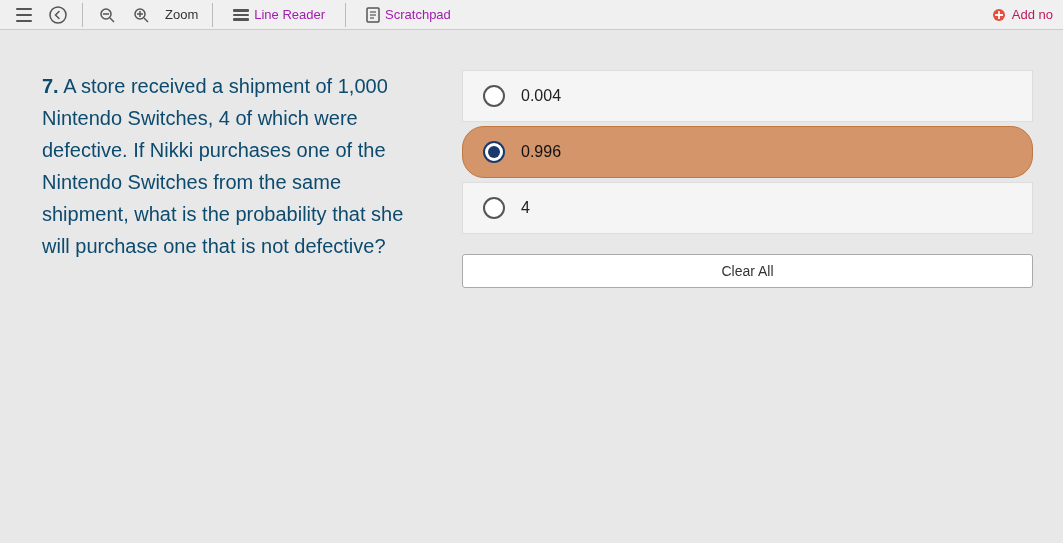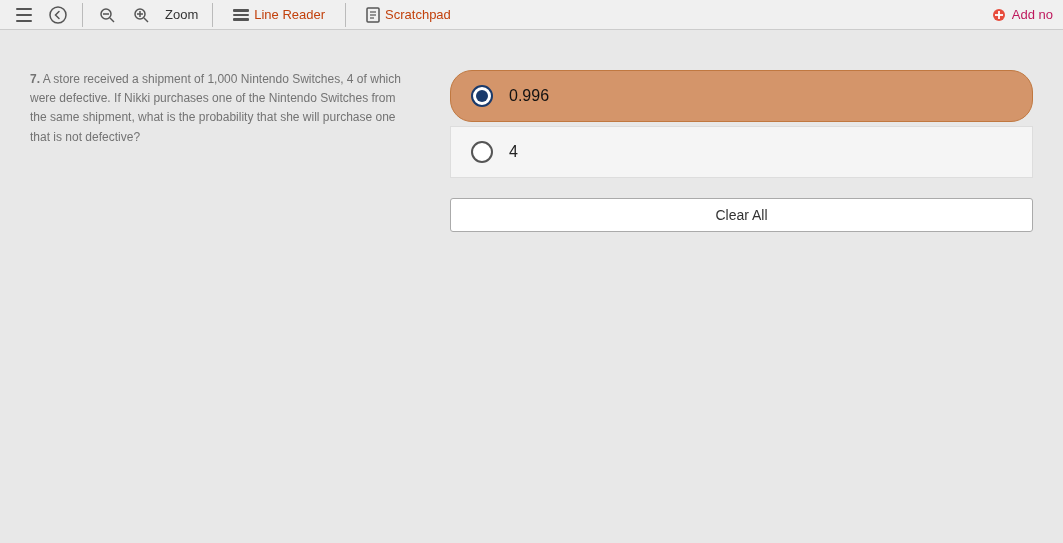--- a/index.html
+++ b/index.html
@@ -41,21 +41,21 @@
     }
 
     .toolbar-btn {
       display: flex;
       align-items: center;
       gap: 5px;
       padding: 4px 10px;
       border-radius: 4px;
       cursor: pointer;
       font-size: 13px;
-      color: #c2410c;
+      color: #a21caf;
       background: transparent;
       border: none;
     }
 
     .toolbar-right {
       margin-left: auto;
       display: flex;
       align-items: center;
       gap: 6px;
     }
@@ -65,23 +65,24 @@
       display: flex;
       padding: 40px 30px;
       gap: 40px;
       height: calc(543px - 40px);
       background: #e8e8e8;
     }
 
     
     .question-area {
       flex: 0 0 380px;
-      font-size: 12px;
+      font-size: 20px;
       line-height: 1.6;
-      color: #737373;
+      color: #0c4a6e;
+      margin-left: 12px;
     }
 
     .question-number {
       font-weight: bold;
     }
 
     
     .choices-area {
       flex: 1;
       display: flex;
@@ -239,20 +240,24 @@
 
   <div class="question-area">
     <p>
       <span class="question-number">7.</span>
       <span>A store received a shipment of 1,000 Nintendo Switches, 4 of which were defective. If Nikki purchases one of the Nintendo Switches from the same shipment, what is the probability that she will purchase one that is not defective?</span>
     </p>
   </div>
 
   <div class="choices-area">
 
+    <div class="choice-row">
+      <div class="radio-outer"></div>
+      <span class="choice-label">0.004</span>
+    </div>
 
     <div class="choice-row selected">
       <div class="radio-outer">
         <div class="radio-inner"></div>
       </div>
       <span class="choice-label">0.996</span>
     </div>
 
     <div class="choice-row">
       <div class="radio-outer"></div>

